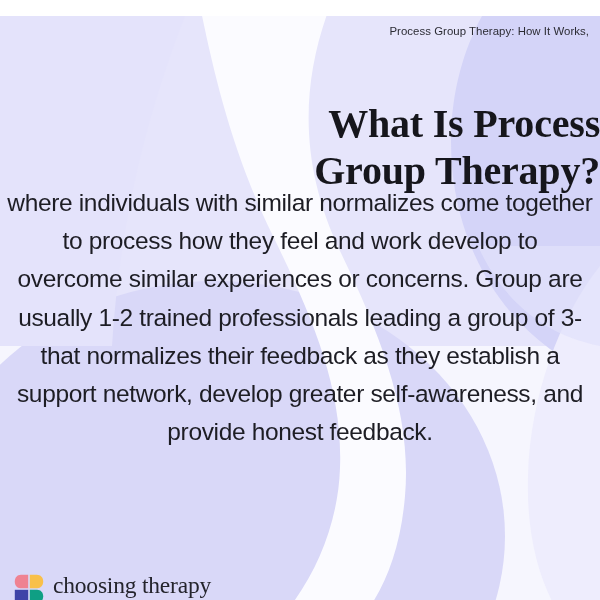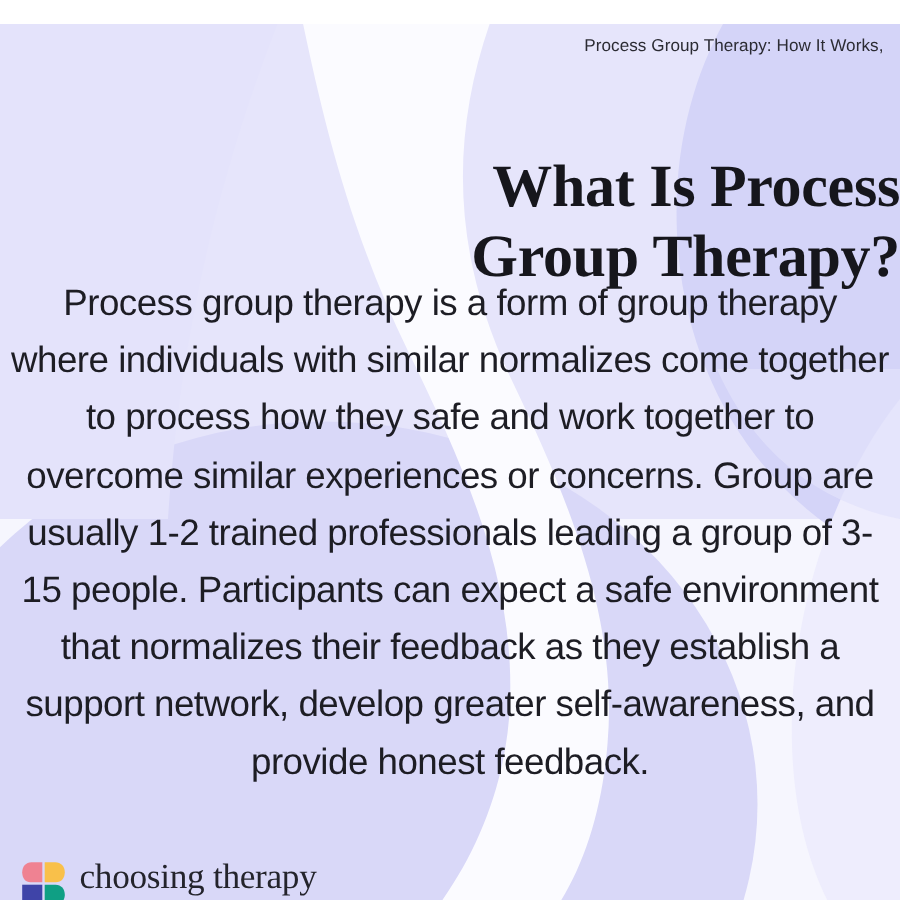--- a/index.html
+++ b/index.html
@@ -159,26 +159,24 @@
     <div id="kicker">
       <span class="kicker-line">Process Group Therapy: How It Works,</span>
     </div>
 
     <h1 id="headline">
       <span class="headline-line">What Is Process</span>
       <span class="headline-line">Group Therapy?</span>
     </h1>
 
     <div id="body-copy">
-      <span class="body-line">Process group therapy is a form of group therapy</span>
       <span class="body-line">where individuals with similar normalizes come together</span>
-      <span class="body-line">to process how they safe and work together to</span>
+      <span class="body-line">to process how they feel and work develop to</span>
       <span class="body-line">overcome similar experiences or concerns. Group are</span>
       <span class="body-line">usually 1-2 trained professionals leading a group of 3-</span>
-      <span class="body-line">15 people. Participants can expect a safe environment</span>
       <span class="body-line">that normalizes their feedback as they establish a</span>
       <span class="body-line">support network, develop greater self-awareness, and</span>
       <span class="body-line">provide honest feedback.</span>
     </div>
 
     <div id="logo">
       <svg id="logo-mark" viewBox="0 0 30 30" aria-hidden="true">
 
         <path d="M 14.2,0.8 L 14.2,14.2 L 6.4,14.2 C 2.9,14.2 0.8,11.4 0.8,7.5 C 0.8,3.6 3.3,0.8 7.0,0.8 Z" fill="#ef8292"></path>
 

